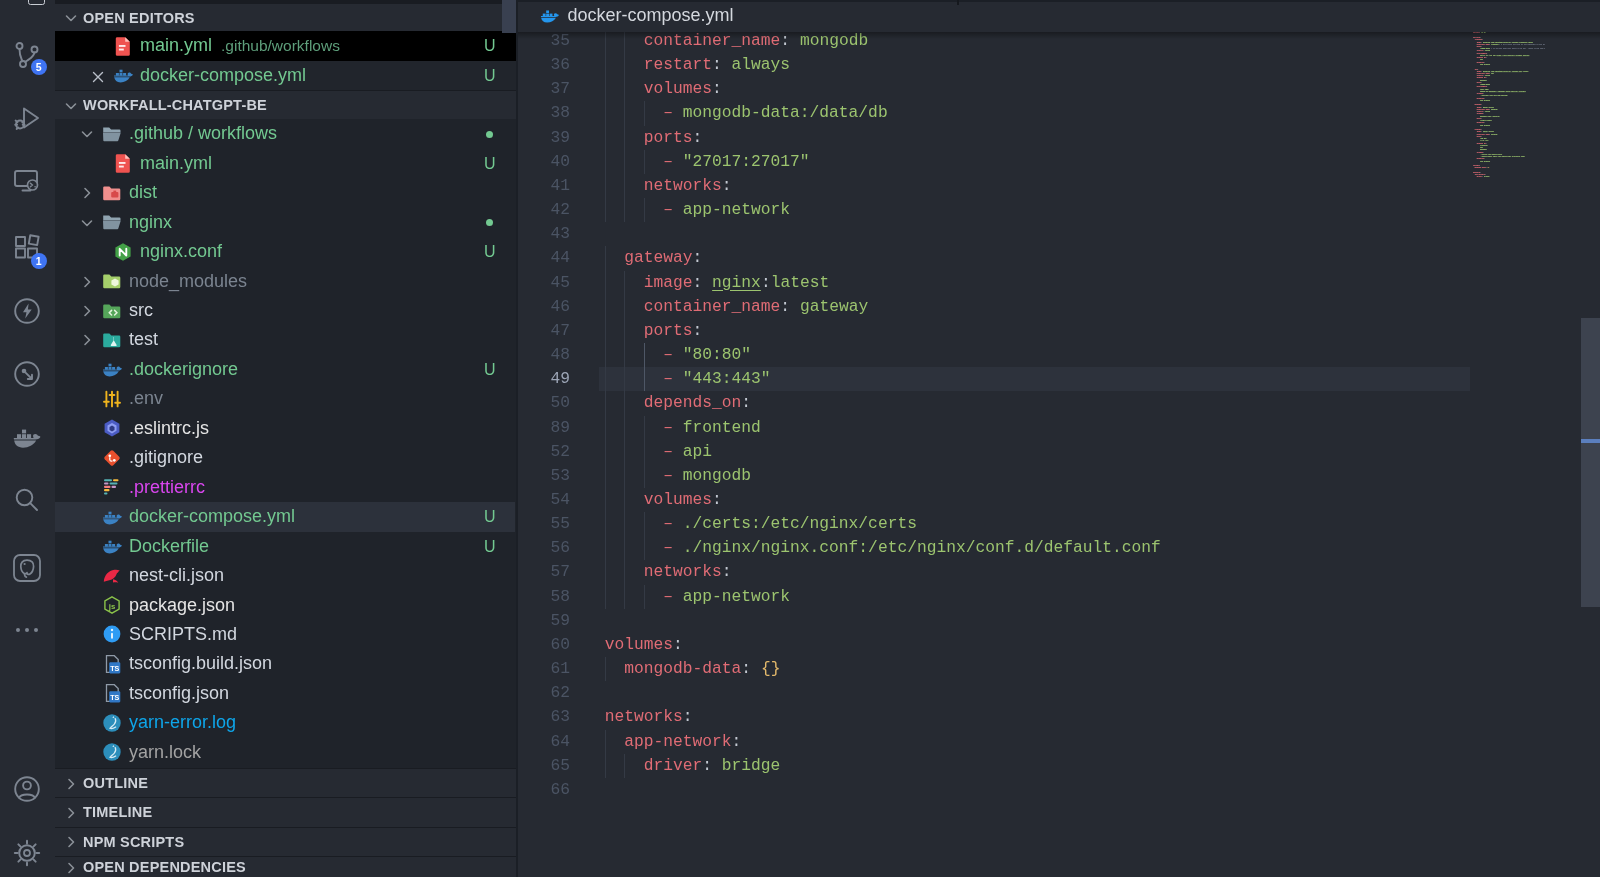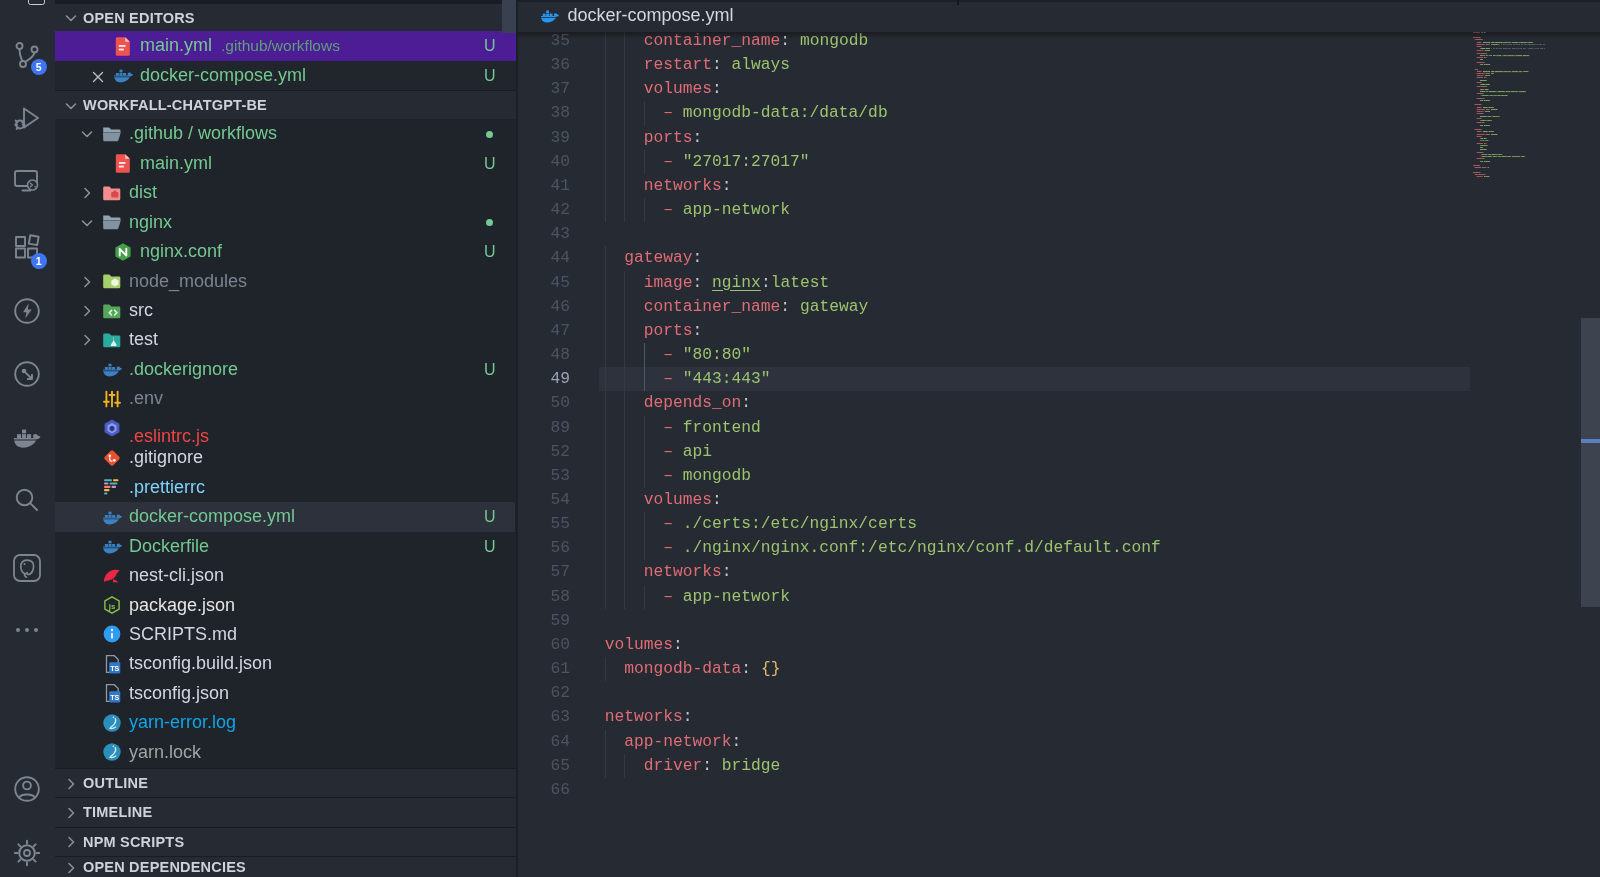--- a/index.html
+++ b/index.html
@@ -102,21 +102,21 @@
 
 <div style="position:absolute;left:55px;top:0;width:461px;height:877px;background:#1f232a;overflow:hidden">
   <div style="position:absolute;left:0;top:0;width:461px;height:3px;background:#191c22"></div>
   <div class="shdr" style="top:3.0px;height:28.2px">
       <div style="position:absolute;left:8px;top:6.125px;width:16px;height:16px"><svg width="16" height="16" viewBox="0 0 16 16" style="">
           <path d="M3.5 6 L8 10.5 L12.5 6" fill="none" stroke="#8a9097" stroke-width="1.6" stroke-linecap="round" stroke-linejoin="round"></path>
         </svg></div>
       <div style="position:absolute;left:28px;top:0;line-height:28.2px">OPEN EDITORS</div>
     </div>
   <div style="position:absolute;left:0;top:31.25px;width:461px;height:59px;background:#1a1e25"></div>
-  <div class="oerow" style="top:31.25px;background:#4c1d95">
+  <div class="oerow" style="top:31.25px;background:#000000">
       <div style="position:absolute;left:58px;top:4.7px;width:20px;height:20px"><svg width="20" height="20" viewBox="0 0 20 20" style="">
           <path d="M4.2 1.2 h8 l4.6 4.6 v12.6 a1.4 1.4 0 0 1 -1.4 1.4 h-11.2 a1.4 1.4 0 0 1 -1.4 -1.4 v-15.8 a1.4 1.4 0 0 1 1.4-1.4z" fill="#ef5350"></path>
           <path d="M12.2 1.2 l4.6 4.6 h-4.6z" fill="#ffc0bb"></path>
           <rect x="5.9" y="9" width="6.6" height="1.9" fill="#fdeaea"></rect>
           <rect x="5.9" y="12.6" width="4.9" height="1.9" fill="#fdeaea"></rect>
         </svg></div>
       <div style="position:absolute;left:85px;top:0;line-height:29.5px;color:#73c991;white-space:nowrap">main.yml<span style="color:#5e9f7b;font-size:15.5px;margin-left:9px">.github/workflows</span></div>
       <div style="position:absolute;left:429px;top:0;line-height:29.5px;color:#73c991;font-size:16px">U</div>
     </div>
   <div class="oerow" style="top:60.75px;background:#21252c">
@@ -245,21 +245,21 @@
           </g>
         </svg></div>
       <div style="position:absolute;left:74px;top:0;line-height:29.45px;color:#7b8490;white-space:nowrap">.env</div>
     </div>
     <div class="trow" style="top:413.8px;">
       <div style="position:absolute;left:47px;top:4.5px;width:20px;height:20px"><svg width="20" height="20" viewBox="0 0 20 20" style="">
           <path d="M10 1.4 l7.4 4.3 v8.6 l-7.4 4.3 -7.4-4.3 v-8.6z" fill="#4b5cc4"></path>
           <path d="M10 5 l4.5 2.6 v5.2 l-4.5 2.6 -4.5-2.6 v-5.2z" fill="#8e9df2"></path>
           <path d="M10 7.5 l2.5 1.5 v3 l-2.5 1.5 -2.5-1.5 v-3z" fill="#2f3b85"></path>
         </svg></div>
-      <div style="position:absolute;left:74px;top:8px;line-height:29.45px;color:#ef4444;white-space:nowrap">.eslintrc.js</div>
+      <div style="position:absolute;left:74px;top:0;line-height:29.45px;color:#e5e5e5;white-space:nowrap">.eslintrc.js</div>
     </div>
     <div class="trow" style="top:443.2px;">
       <div style="position:absolute;left:47px;top:4.5px;width:20px;height:20px"><svg width="20" height="20" viewBox="0 0 20 20" style="">
           <rect x="4" y="4" width="12" height="12" rx="1.8" transform="rotate(45 10 10)" fill="#e8502e"></rect>
           <circle cx="7.8" cy="7.8" r="1.35" fill="#fff"></circle>
           <circle cx="12.3" cy="12.3" r="1.35" fill="#fff"></circle>
           <path d="M7.8 9.2 v2.2 a1.8 1.8 0 0 0 1.8 1.8 h.8" stroke="#fff" stroke-width="1.2" fill="none"></path>
         </svg></div>
       <div style="position:absolute;left:74px;top:0;line-height:29.45px;color:#d3d8e0;white-space:nowrap">.gitignore</div>
     </div>
@@ -267,21 +267,21 @@
       <div style="position:absolute;left:47px;top:4.5px;width:20px;height:20px"><svg width="20" height="20" viewBox="0 0 20 20" style="">
           <rect x="2" y="2.2" width="8" height="2.1" rx="1" fill="#56b3b4"></rect>
           <rect x="11" y="2.2" width="5.5" height="2.1" rx="1" fill="#f7ba3e"></rect>
           <rect x="2" y="5.5" width="4.5" height="2.1" rx="1" fill="#c596c7"></rect>
           <rect x="7.5" y="5.5" width="8" height="2.1" rx="1" fill="#56b3b4"></rect>
           <rect x="2" y="8.8" width="6.5" height="2.1" rx="1" fill="#f37e7e"></rect>
           <rect x="9.5" y="8.8" width="4.5" height="2.1" rx="1" fill="#c596c7"></rect>
           <rect x="2" y="12.1" width="5.5" height="2.1" rx="1" fill="#f7ba3e"></rect>
           <rect x="2" y="15.4" width="3.5" height="2.1" rx="1" fill="#56b3b4"></rect>
         </svg></div>
-      <div style="position:absolute;left:74px;top:0;line-height:29.45px;color:#7dd3fc;white-space:nowrap">.prettierrc</div>
+      <div style="position:absolute;left:74px;top:0;line-height:29.45px;color:#d946ef;white-space:nowrap">.prettierrc</div>
     </div>
     <div class="trow" style="top:502.1px;background:#2c313b">
       <div style="position:absolute;left:47px;top:4.5px;width:20px;height:20px"><svg width="20" height="20" viewBox="0 0 20 20" style="">
           <g fill="#3b82c4">
             <rect x="2.9" y="8" width="3" height="2.7"></rect>
             <rect x="6.5" y="8" width="3" height="2.7"></rect>
             <rect x="10.1" y="8" width="3" height="2.7"></rect>
             <rect x="6.5" y="4.7" width="3" height="2.7"></rect>
             <path d="M1 11.5 h15.2 c1.8 0 3.1-.9 3.6-1.8 .1 0-.2-1-1.7-.9-.2-.8-1-1.3-1.8-1.3-.6 0-1.1.3-1.5.7-.3.9-.1 1.8.3 2.4 h-14.1z"></path>
             <path d="M1.2 12.3 c.5 3.1 2.6 5.1 6.3 5.1 4 0 7.5-1.8 9.3-5.1z"></path>

